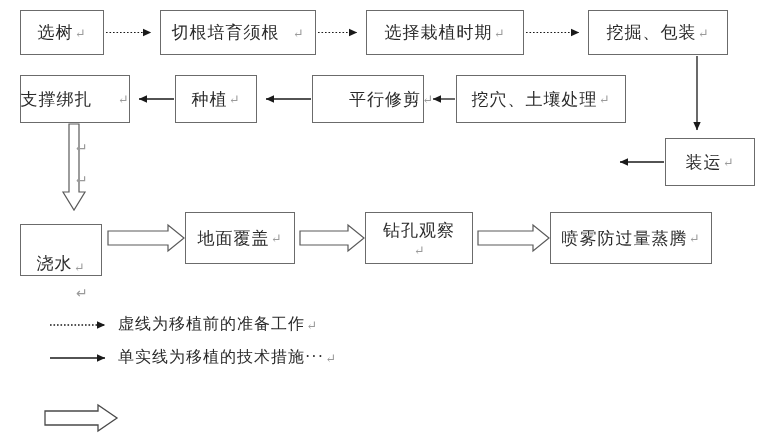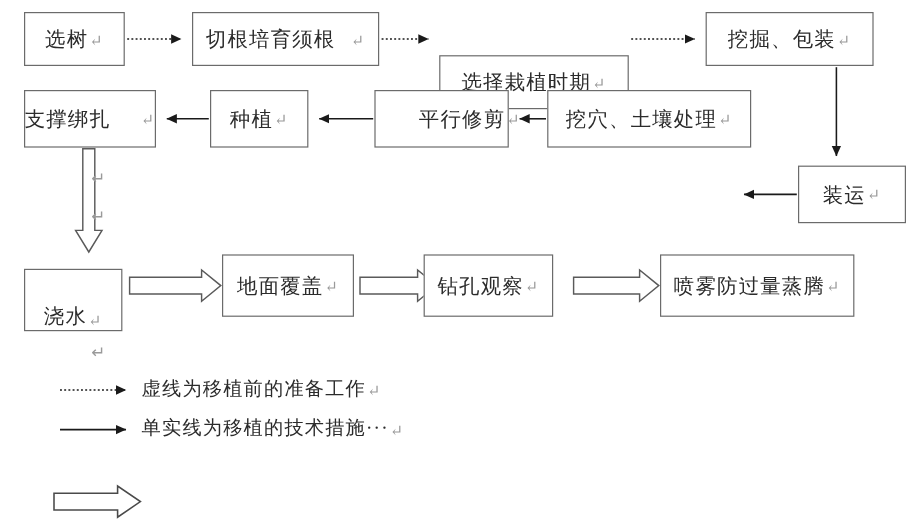--- a/index.html
+++ b/index.html
@@ -115,21 +115,21 @@
   </svg>
 
   <div class="box" style="left:20px;top:10px;width:84px;height:45px;">
     <span>选树</span>
       <span class="pilcrow">↵</span>
   </div>
   <div class="box" style="left:160px;top:10px;width:156px;height:45px;gap:12px;">
     <span>切根培育须根</span>
       <span class="pilcrow">↵</span>
   </div>
-  <div class="box" style="left:366px;top:10px;width:158px;height:45px;margin-top:36px;">
+  <div class="box" style="left:366px;top:10px;width:158px;height:45px;">
     <span>选择栽植时期</span>
       <span class="pilcrow">↵</span>
   </div>
   <div class="box" style="left:588px;top:10px;width:140px;height:45px;">
     <span>挖掘、包装</span>
       <span class="pilcrow">↵</span>
   </div>
 
   <div class="box" style="left:20px;top:75px;width:110px;height:48px;gap:24px;">
     <span>支撑绑扎</span>
@@ -153,21 +153,21 @@
   </div>
 
   <div class="box" style="left:20px;top:224px;width:82px;height:52px;align-items:flex-end;">
     <span>浇水</span>
       <span class="pilcrow">↵</span>
   </div>
   <div class="box" style="left:185px;top:212px;width:110px;height:52px;">
     <span>地面覆盖</span>
       <span class="pilcrow">↵</span>
   </div>
-  <div class="box" style="left:353px;top:212px;width:108px;height:52px;">
+  <div class="box" style="left:365px;top:212px;width:108px;height:52px;flex-direction:column;">
     <span>钻孔观察</span>
       <span class="pilcrow">↵</span>
   </div>
   <div class="box" style="left:550px;top:212px;width:162px;height:52px;">
     <span>喷雾防过量蒸腾</span>
       <span class="pilcrow">↵</span>
   </div>
 
   <div class="free-pilcrow" style="left:76px;top:140px;">↵</div>
   <div class="free-pilcrow" style="left:76px;top:172px;">↵</div>

